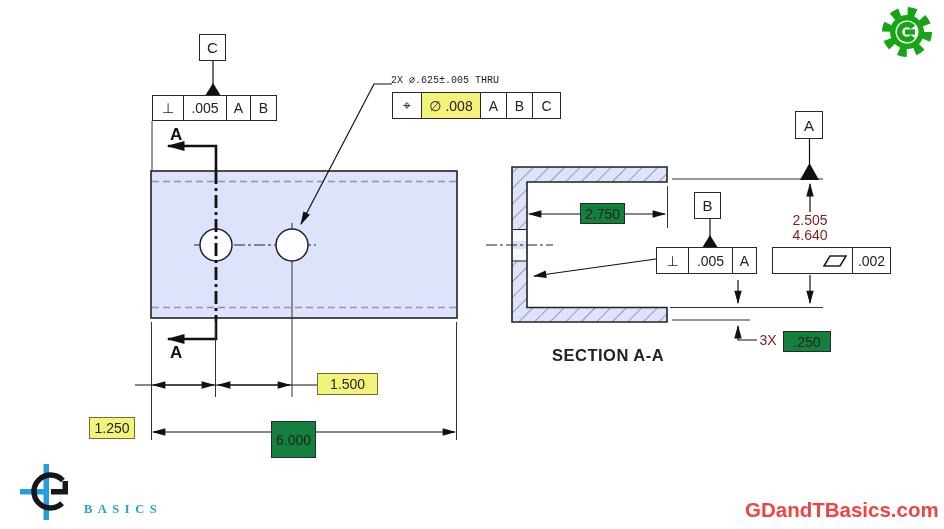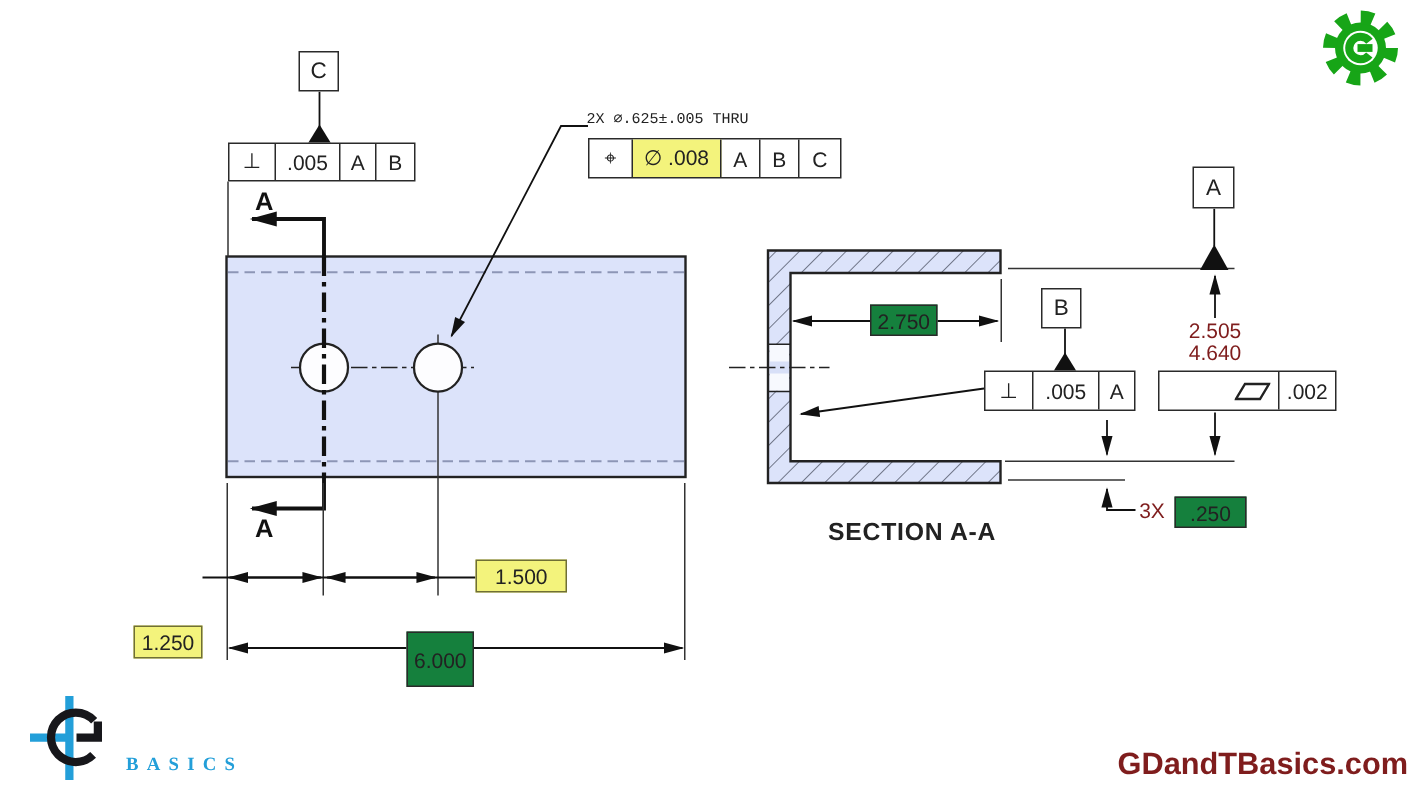--- a/index.html
+++ b/index.html
@@ -14,21 +14,21 @@
   .datum{position:absolute;border:1.5px solid #2a2a2a;background:#fff;display:flex;
          align-items:center;justify-content:center;font-size:15px;color:#222;box-sizing:border-box;}
   .fcf{position:absolute;display:flex;border:1.4px solid #2a2a2a;background:#fff;box-sizing:border-box;}
   .fcf .cell{display:flex;align-items:center;justify-content:center;font-size:14px;color:#222;
              border-right:1.4px solid #2a2a2a;box-sizing:border-box;height:100%;}
   .fcf .cell:last-child{border-right:none;}
   .sym{font-family:"DejaVu Sans",sans-serif;font-size:17px;}
   .seclabel{font-size:16.5px;font-weight:bold;letter-spacing:.5px;color:#222;margin-left:16px;}
   .arrlabel{font-size:17px;font-weight:bold;color:#111;}
   .note{font-size:10px;color:#222;font-family:Liberation Mono, monospace;}
-  .watermark{font-size:20.5px;font-weight:bold;color:#7f1d1d;}
+  .watermark{font-size:20.5px;font-weight:bold;color:#ef4444;}
   .logoword{font-size:27px;font-weight:800;letter-spacing:.5px;color:#17171b;}
   .logosub{font-size:12.5px;font-weight:bold;letter-spacing:5.5px;color:#239fd9;}
 </style>
 </head>
 <body>
 
 <div id="stage">
 
   <svg id="draw" width="944" height="529" viewBox="0 0 944 529">
     <defs>

